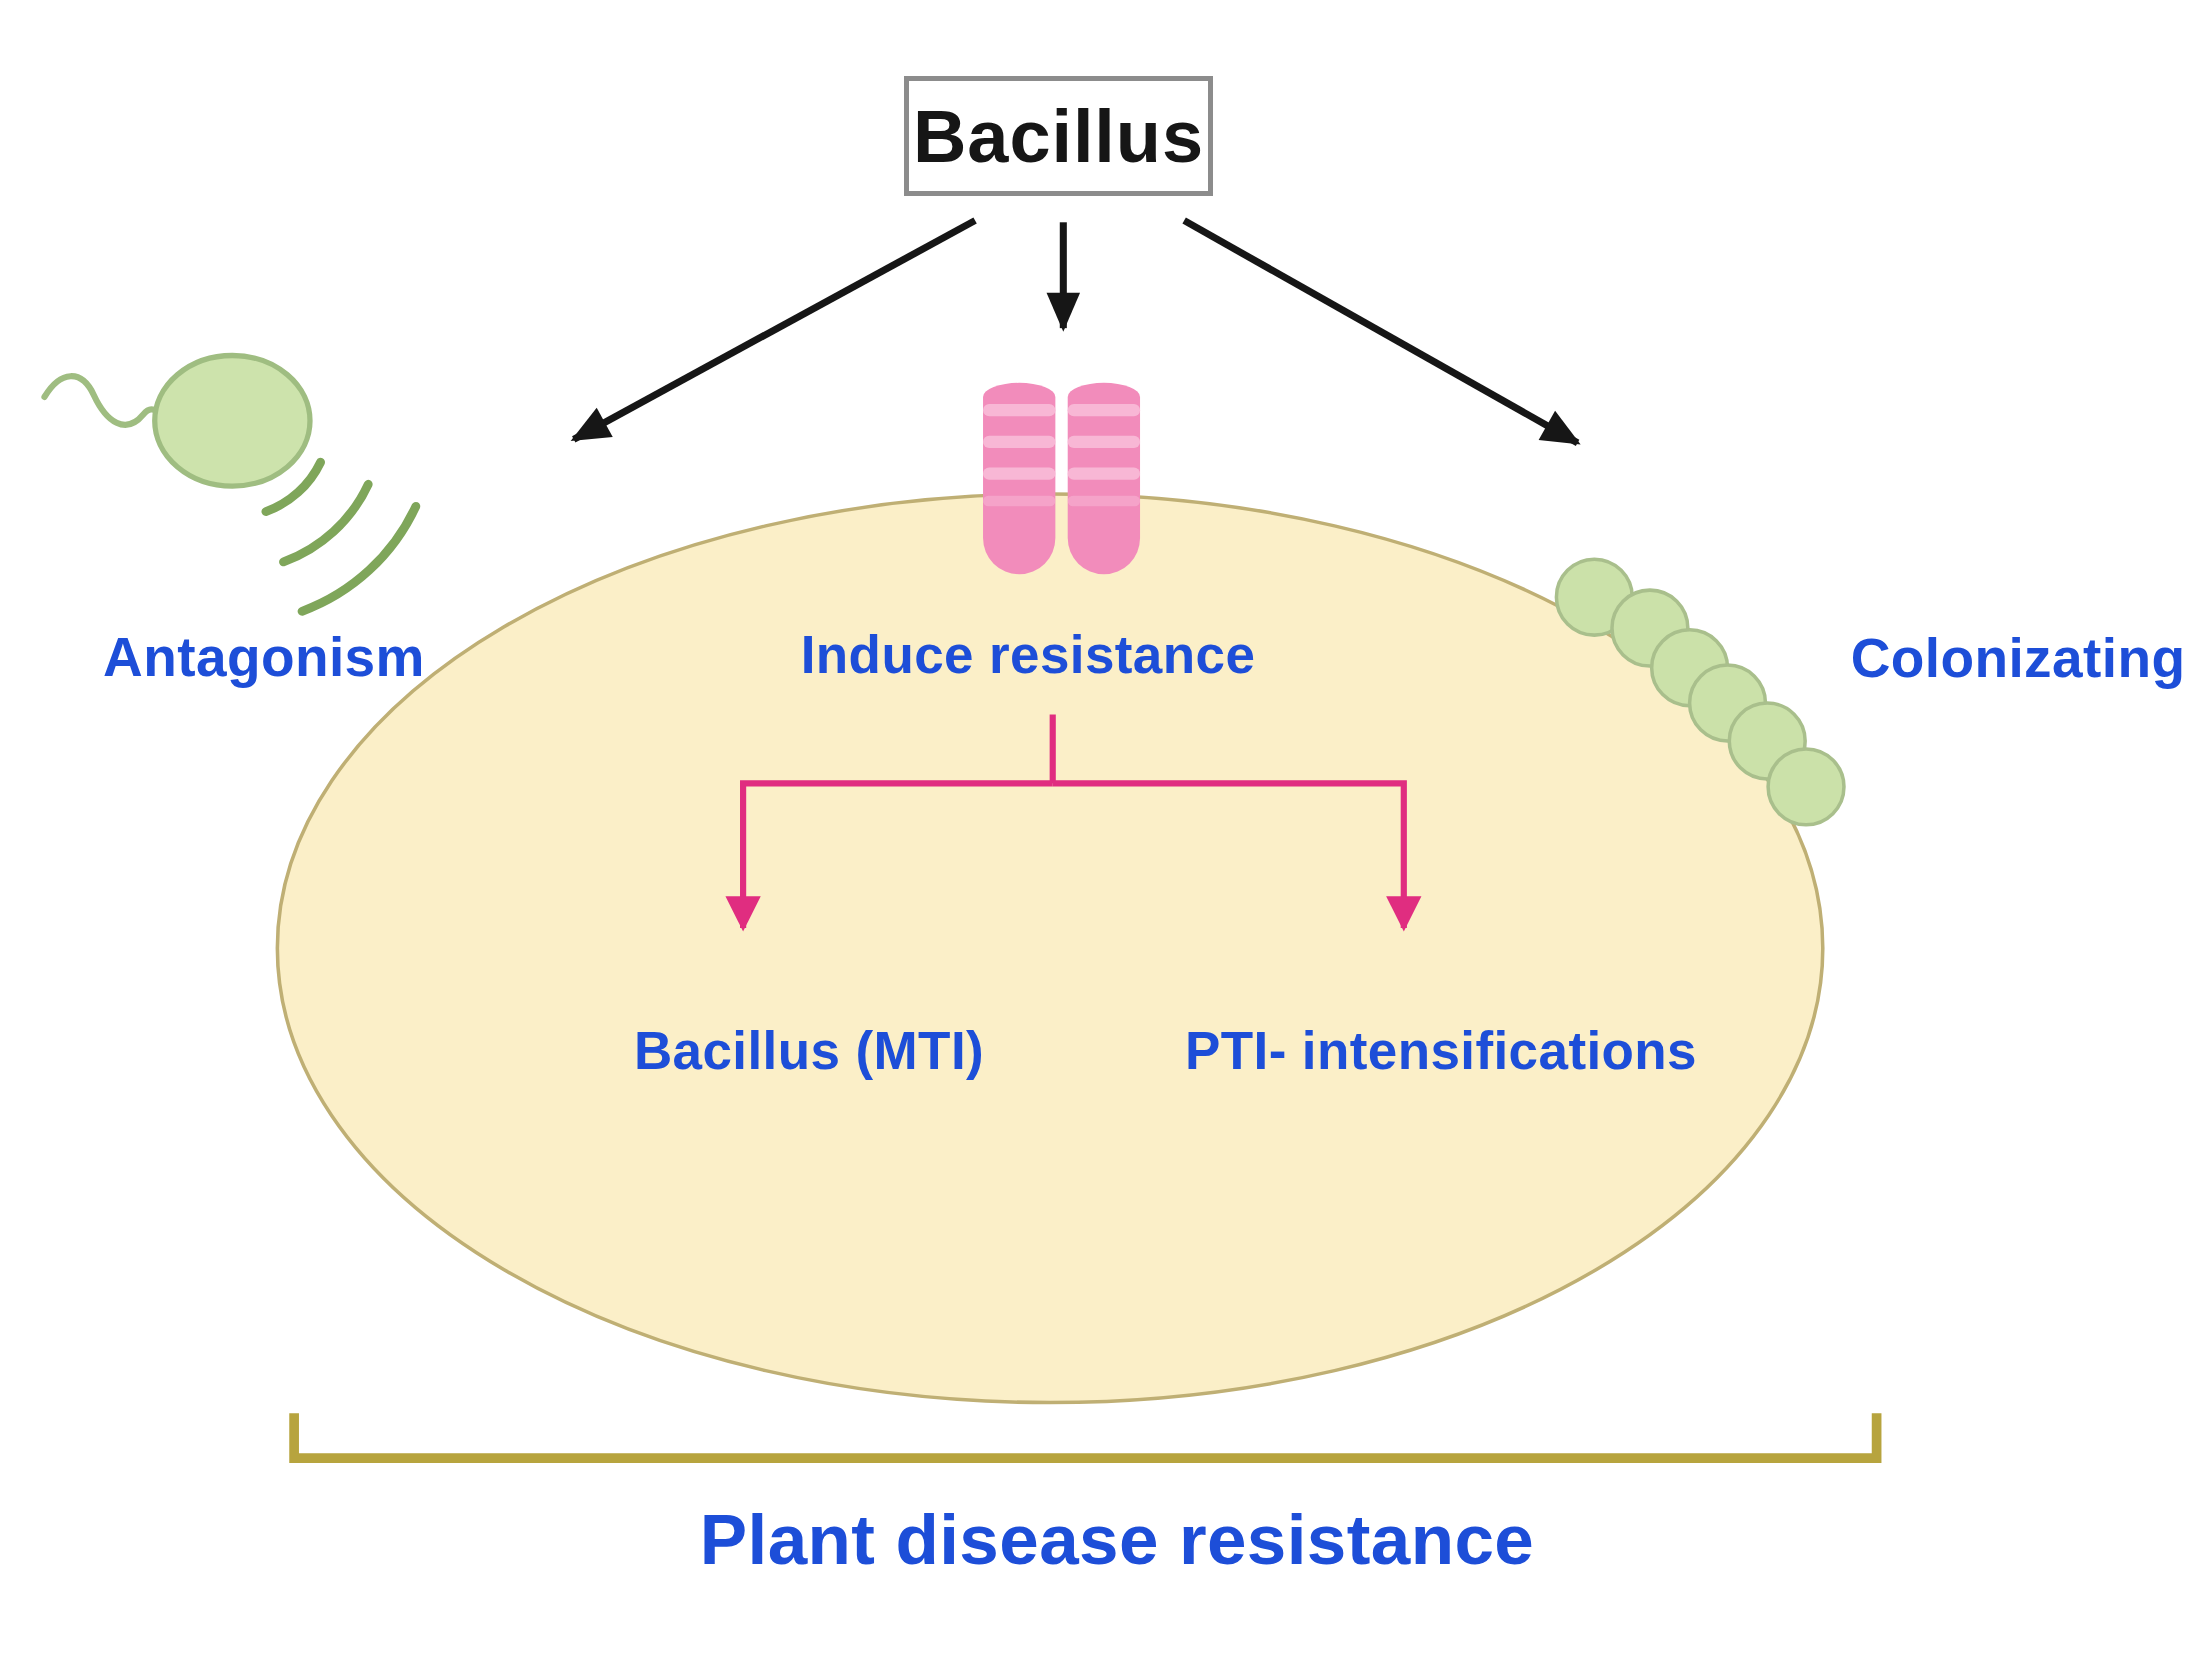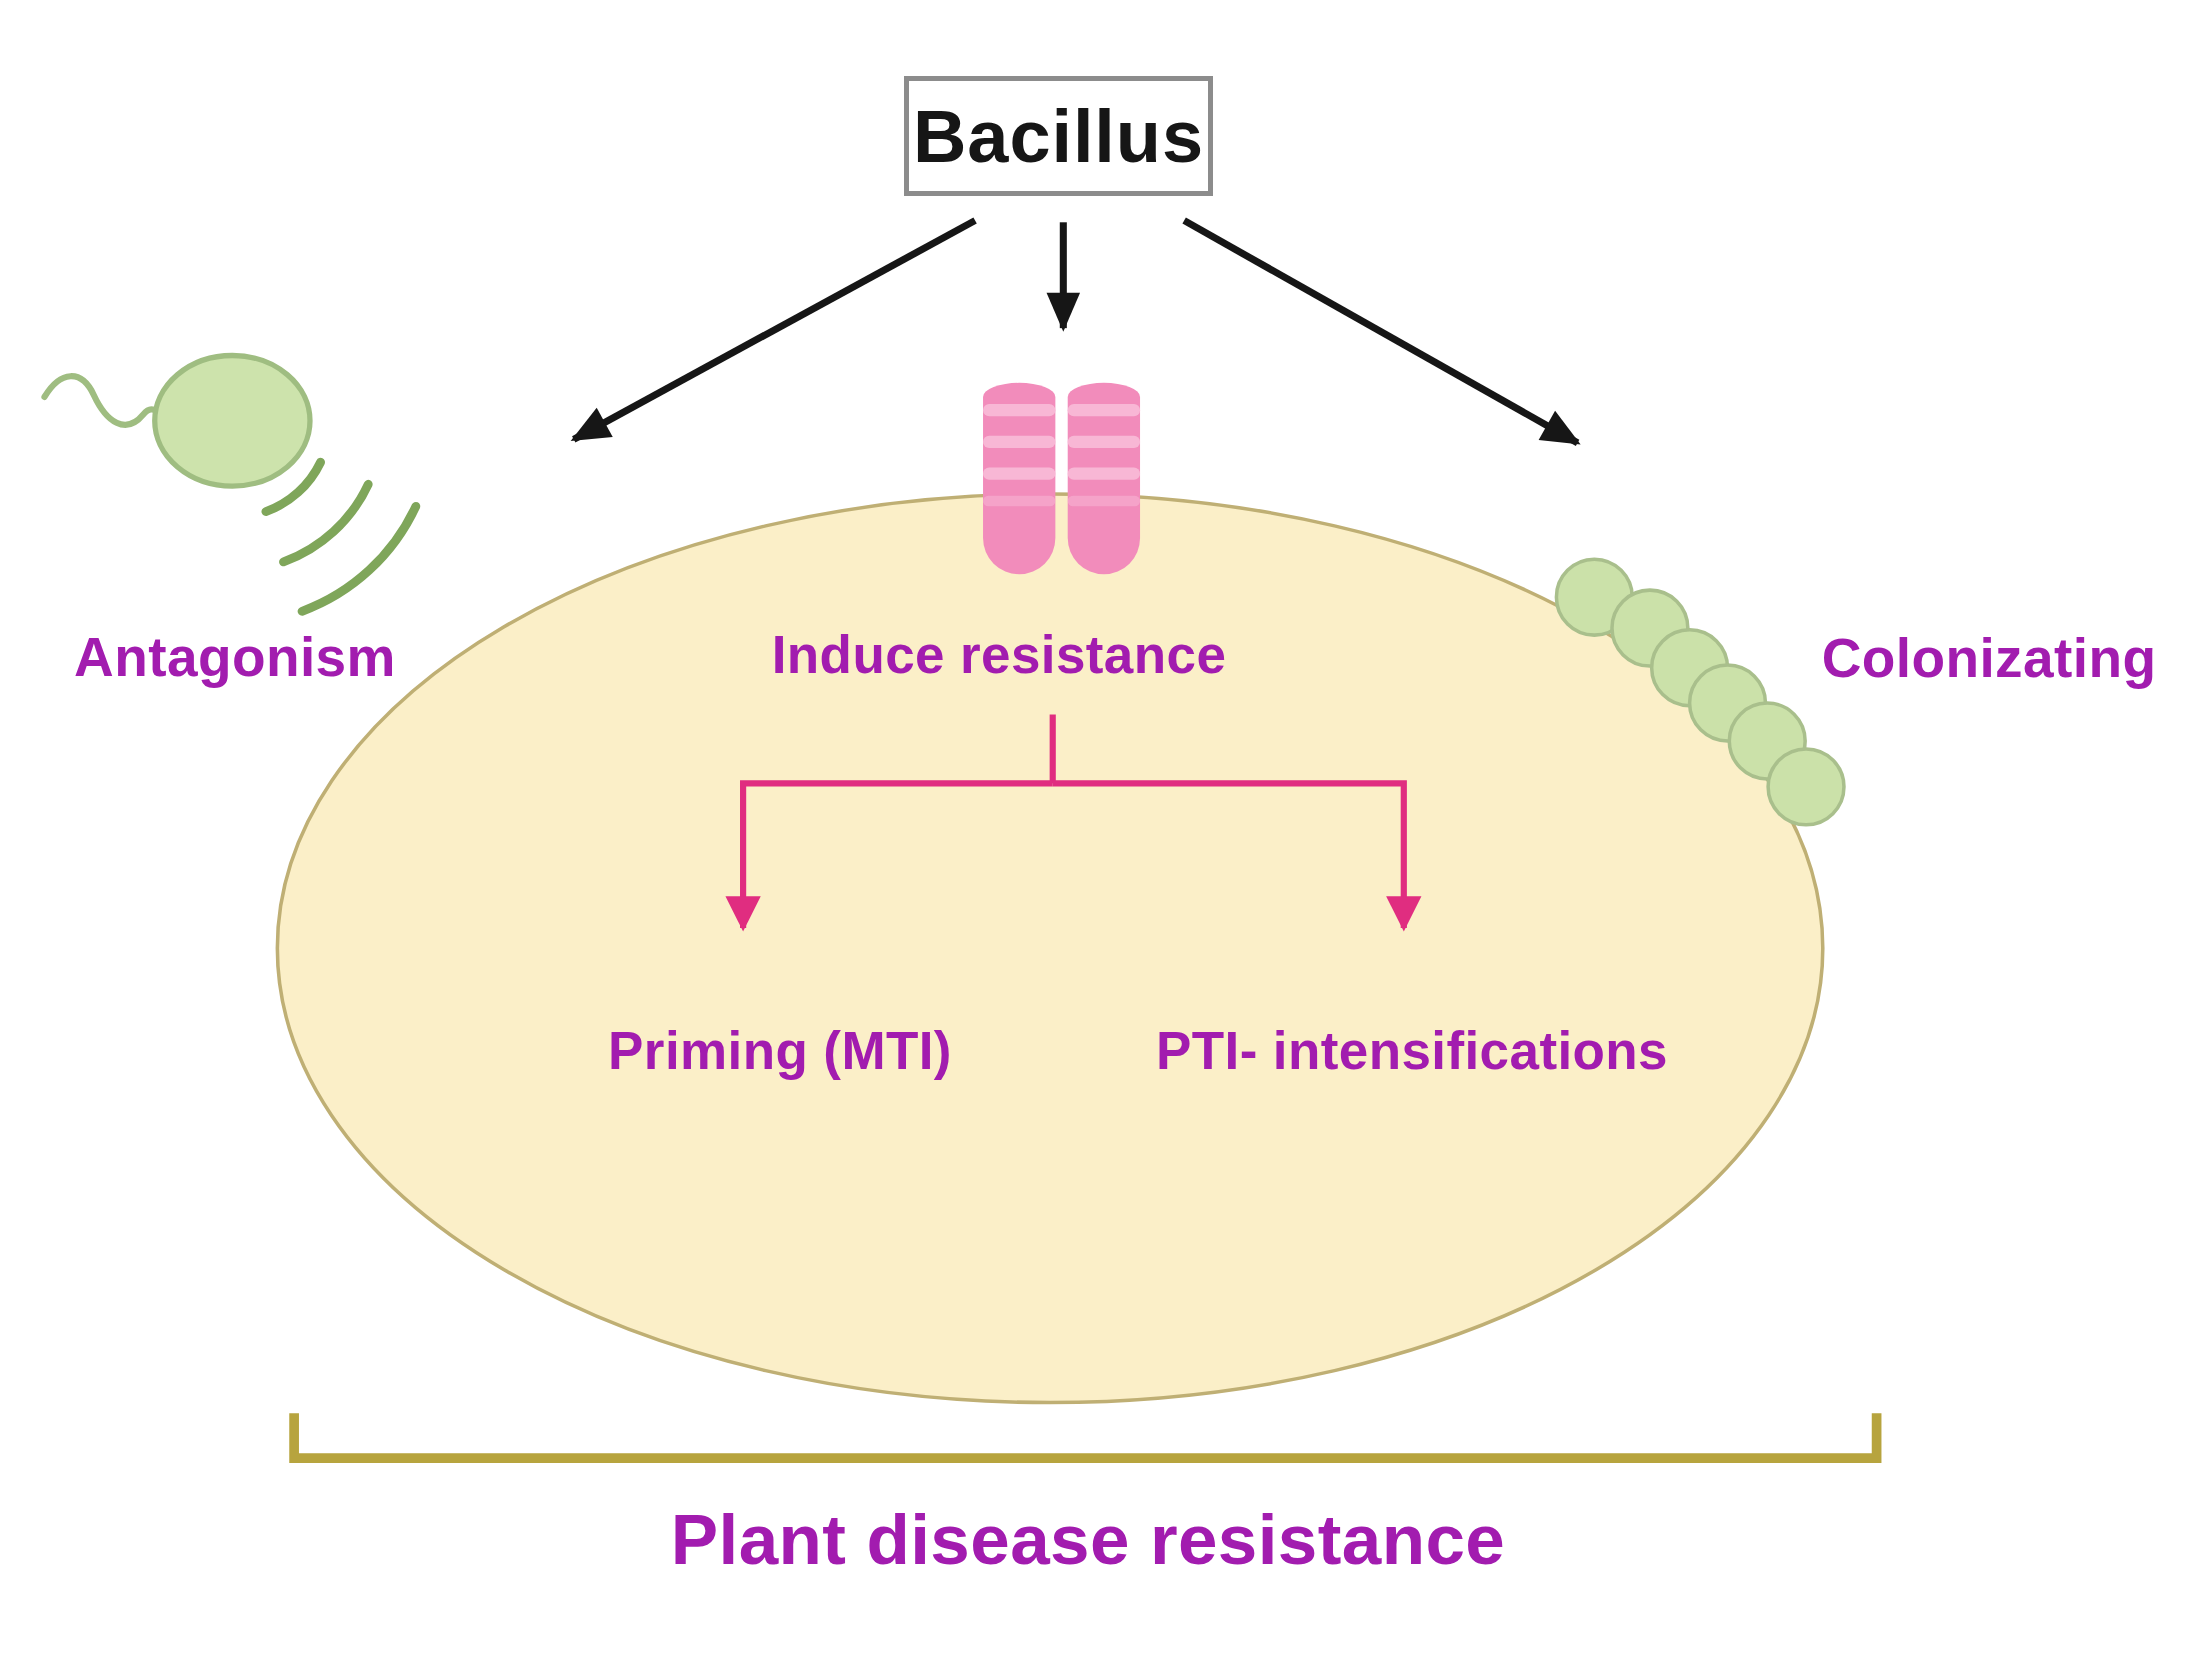--- a/index.html
+++ b/index.html
@@ -7,24 +7,25 @@
     position:relative;
     width:2206px;height:1676px;
     background:#ffffff;
     font-family:"Liberation Sans", sans-serif;
     overflow:hidden;
   }
   .art{position:absolute;left:0;top:0;width:2206px;height:1676px;}
   .label{
     position:absolute;
     transform:translate(-50%,-50%);
-    color:#a21caf;
+    color:#1d4ed8;
     font-weight:800;
     white-space:nowrap;
     letter-spacing:0.4px;
+    margin-left:29px;
   }
   .lbl-60{font-size:53px;}
   .lbl-62{font-size:55px;}
   .lbl-80{font-size:71px;}
   .bacillus-box{
     position:absolute;
     left:904px;top:76px;width:309px;height:120px;
     background:#ffffff;
     border:5.3px solid #8C8C8C;
     box-sizing:border-box;
@@ -102,19 +103,19 @@
   </svg>
 
   <div class="bacillus-box">
     <span>Bacillus</span>
   </div>
 
   <div class="label lbl-62" style="left:235px;top:657px;">Antagonism</div>
   <div class="label lbl-62" style="left:1989px;top:658px;">Colonizating</div>
   <div class="label lbl-60" style="left:999px;top:654px;">Induce resistance</div>
 
-  <div class="label lbl-60" style="left:780px;top:1050px;">Priming (MTI)</div>
+  <div class="label lbl-60" style="left:780px;top:1050px;">Bacillus (MTI)</div>
   <div class="label lbl-60" style="left:1412px;top:1050px;">PTI- intensifications</div>
 
   <div class="label lbl-80" style="left:1088px;top:1539px;">Plant disease resistance</div>
 
 </div>
 
 
 </body></html>

